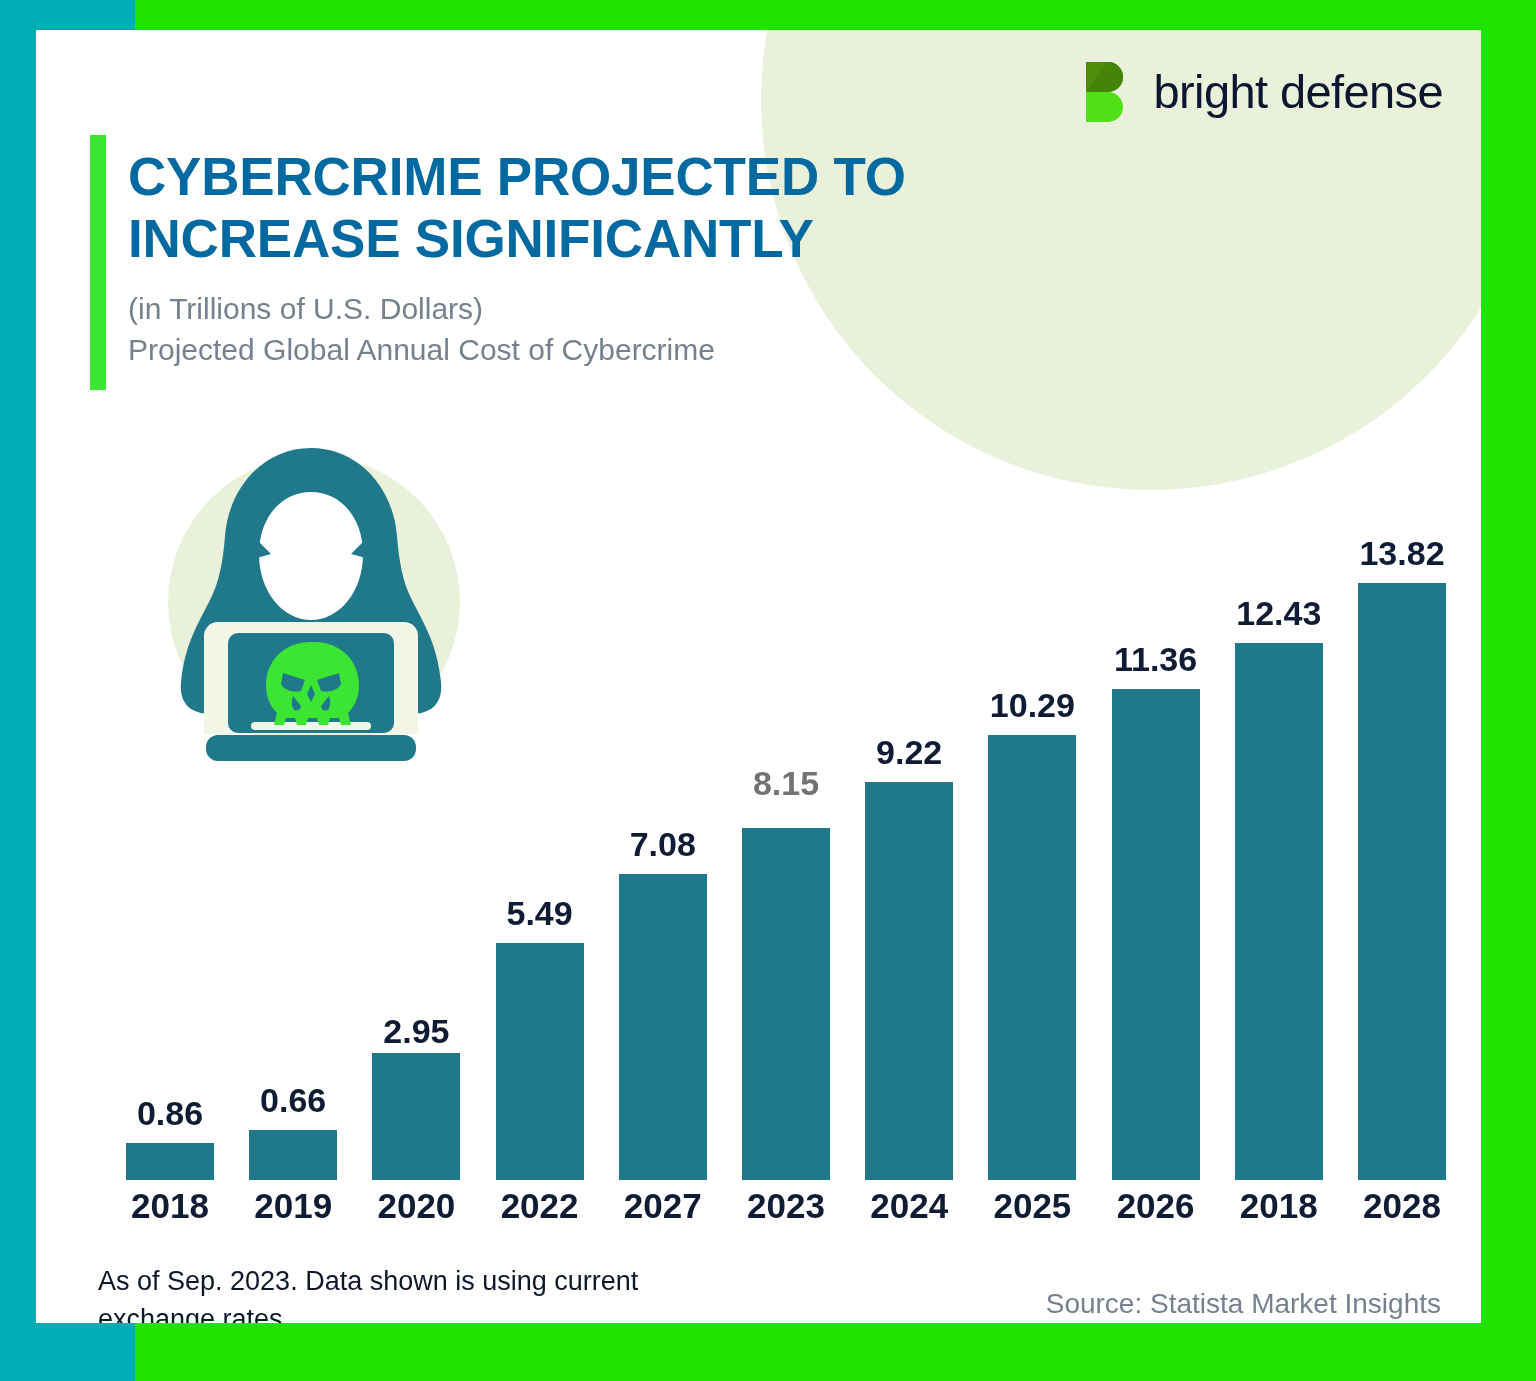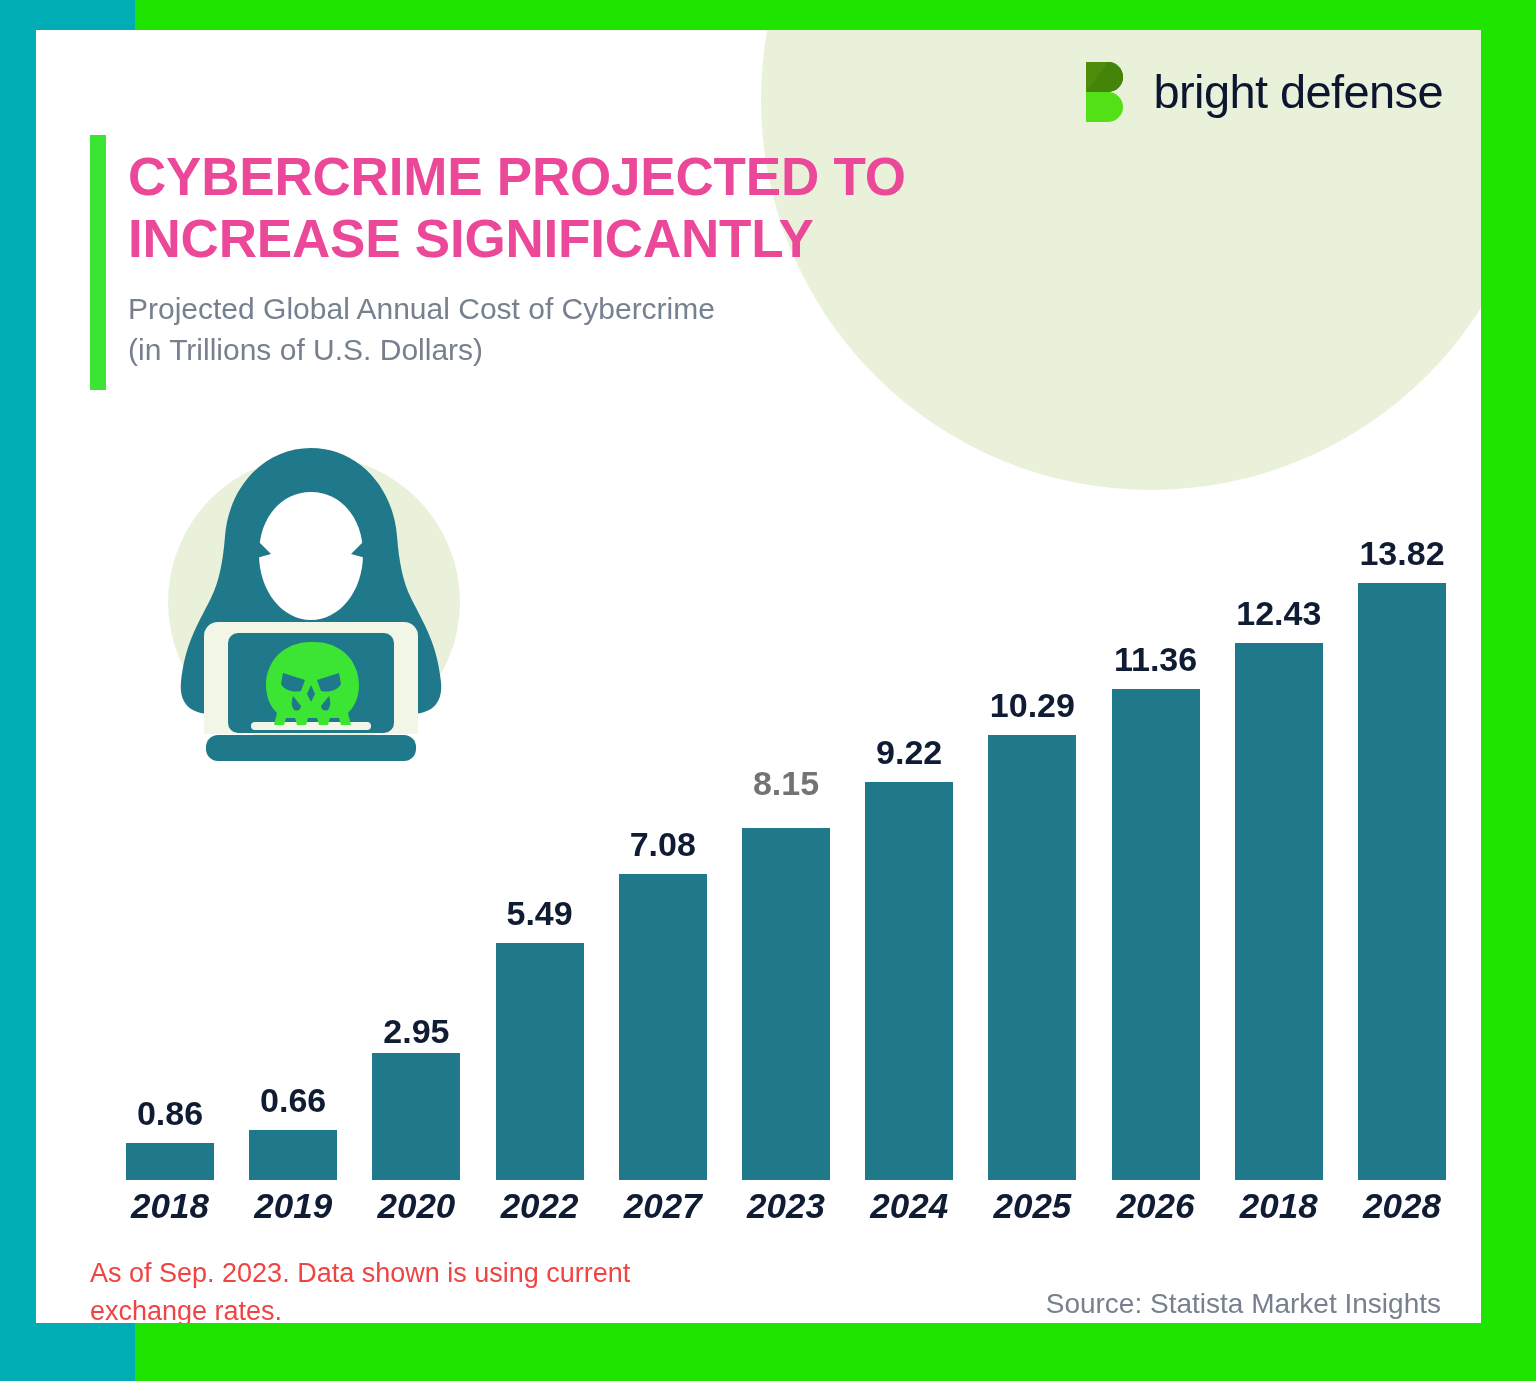--- a/index.html
+++ b/index.html
@@ -92,21 +92,21 @@
   .title {
     position: absolute;
     left: 92px;
     top: 116px;
     width: 920px;
     margin: 0;
     font-size: 53px;
     line-height: 1.17;
     font-weight: 700;
     letter-spacing: -0.2px;
-    color: #ec4899;
+    color: #0369a1;
     text-transform: uppercase;
     font-family: "Liberation Sans", sans-serif;
   }
   .subtitle {
     position: absolute;
     left: 92px;
     top: 258px;
     width: 880px;
     margin: 0;
     font-size: 30px;
@@ -181,43 +181,42 @@
     font-weight: 700;
     color: #101c33;
     font-family: "Liberation Sans", sans-serif;
   }
   .axis-row {
     position: absolute;
     left: 0;
     top: 726px;
     width: 1320px;
     height: 56px;
-    font-style: italic;
   }
   .axis-label {
     position: absolute;
     width: 140px;
     left: -26px;
     text-align: center;
     font-size: 35px;
     font-weight: 700;
     color: #101c33;
     font-family: "Liberation Sans", sans-serif;
   }
 
   
   .note {
     position: absolute;
     left: 54px;
     top: 1225px;
     width: 700px;
-    margin: 0;
+    margin: 8px;
     font-size: 27px;
     line-height: 1.4;
-    color: #ef4444;
+    color: #0f172a;
     font-family: "Liberation Sans", sans-serif;
   }
   .source {
     position: absolute;
     right: 40px;
     top: 1258px;
     margin: 0;
     font-size: 28px;
     color: #77808f;
     font-family: "Liberation Sans", sans-serif;
@@ -247,22 +246,22 @@
         <path d="M2 2 h22 a15 15 0 0 1 0 30 z" fill="#54e016" opacity="0.0"></path>
         <path d="M24 2 a15 15 0 0 1 0 30 l-22 0 z" fill="#4a8c0c"></path>
         <path d="M2 32 l22 -30 a15 15 0 0 1 0 30 z" fill="#3f7d06" opacity="0.55"></path>
       </svg>
       <span class="logo-text">bright defense</span>
     </div>
 
     <div class="accent-bar"></div>
     <h1 class="title">CYBERCRIME PROJECTED TO INCREASE SIGNIFICANTLY</h1>
     <div class="subtitle">
+      <div>(in Trillions of U.S. Dollars)</div>
       <div>Projected Global Annual Cost of Cybercrime</div>
-      <div>(in Trillions of U.S. Dollars)</div>
     </div>
 
     <div class="hacker">
       <svg viewBox="0 0 330 345" width="330" height="345">
         <circle cx="168" cy="172" r="146" fill="#eaf1da"></circle>
 
         <path d="M165 18
                  c-46 0 -82 38 -86 88
                  c-2 26 -6 46 -14 62
                  c-14 28 -26 46 -30 84

